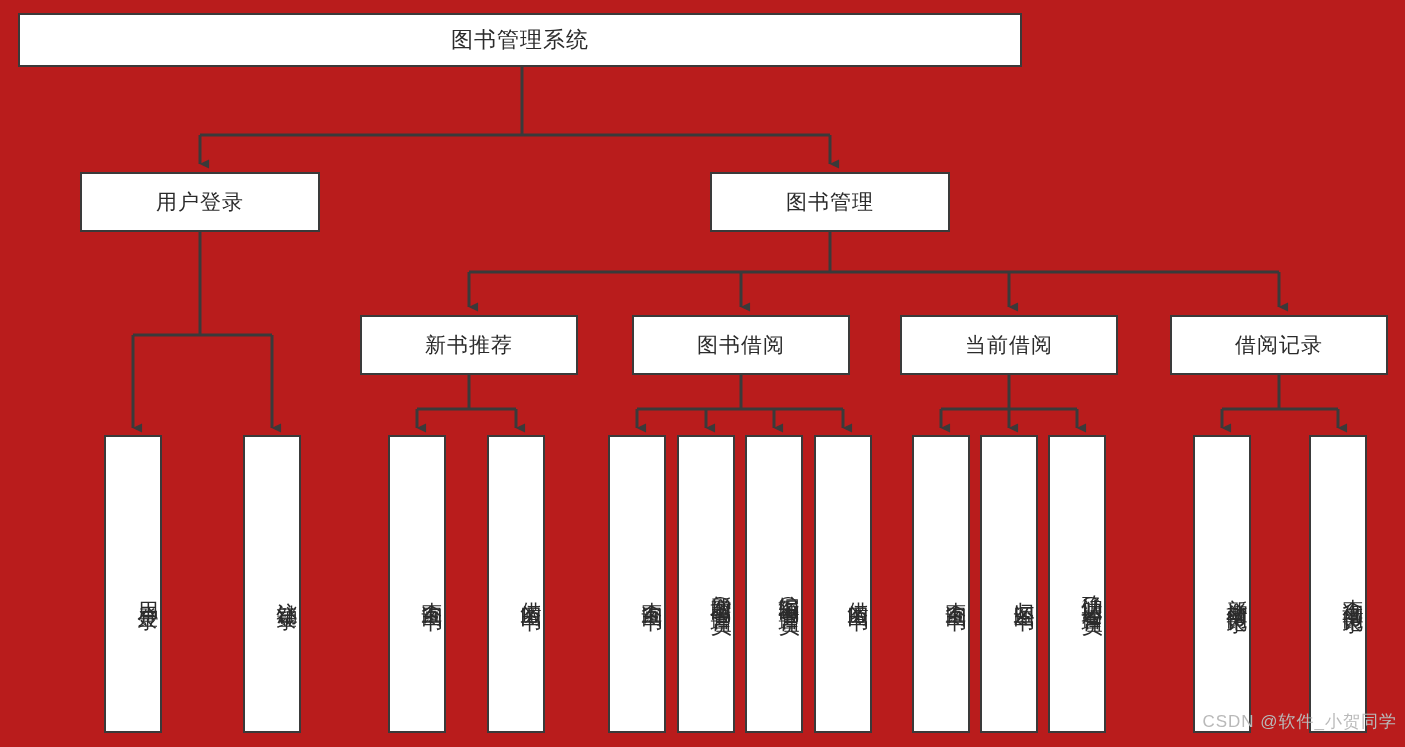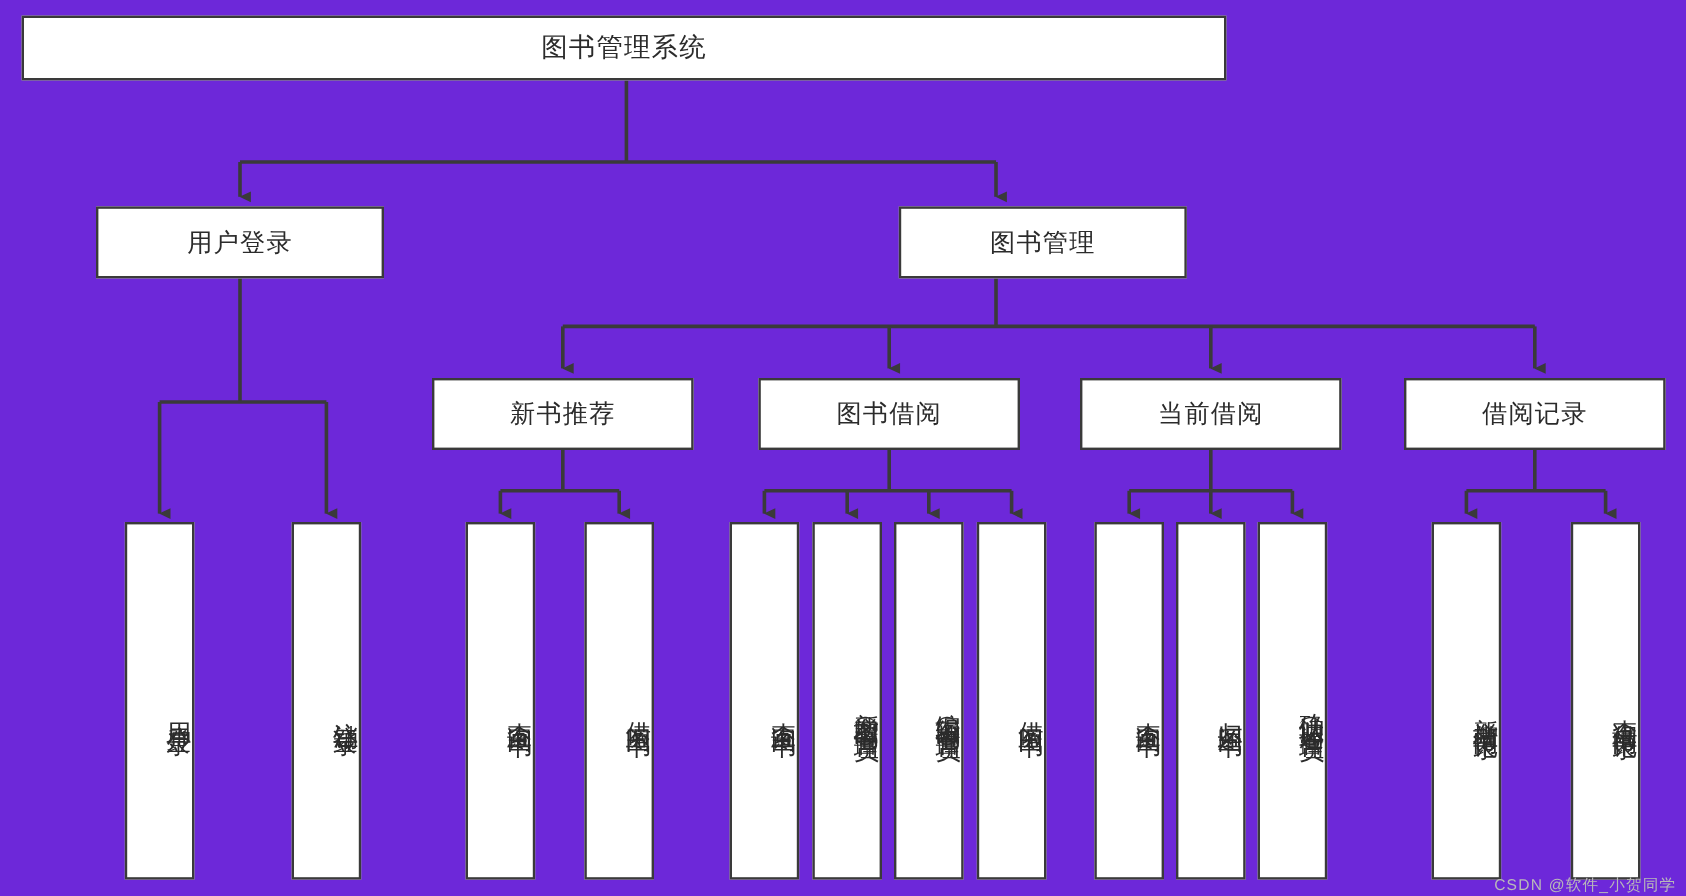--- a/index.html
+++ b/index.html
@@ -1,17 +1,17 @@
 <!DOCTYPE html>
 <html><head>
 <meta charset="utf-8">
 <style>
   html,body{margin:0;padding:0;background:#ffffff;}
   body{font-family:"Liberation Sans","DejaVu Sans",sans-serif;}
-  #canvas{position:relative;width:1405px;height:747px;background:#6d28d9;overflow:hidden;}
+  #canvas{position:relative;width:1405px;height:747px;background:#b91c1c;overflow:hidden;}
   svg#wires{position:absolute;left:0;top:0;width:1405px;height:747px;pointer-events:none;}
   .node{
     position:absolute;
     box-sizing:border-box;
     background:#ffffff;
     border:2px solid #3a3a3a;
     display:flex;
     align-items:center;
     justify-content:center;
     color:#2b2b2b;
@@ -30,22 +30,22 @@
   }
   .node.v .vtxt{
     writing-mode:vertical-rl;
     text-orientation:upright;
     white-space:nowrap;
     letter-spacing:3px;
   }
   .watermark{
     position:absolute;
     right:8px;
-    bottom:0;
-    font-size:13px;
+    bottom:14px;
+    font-size:17px;
     color:#b9b9b9;
     letter-spacing:1px;
     white-space:nowrap;
   }
 </style>
 </head>
 <body>
 
 <div id="canvas">
 
@@ -100,21 +100,21 @@
     </g>
   </svg>
 
   <div class="node h root" style="left:18px;top:13px;width:1004px;height:54px;">
     <span>图书管理系统</span>
   </div>
 
   <div class="node h" style="left:80px;top:172px;width:240px;height:60px;">
     <span>用户登录</span>
   </div>
-  <div class="node h" style="left:710px;top:172px;width:240px;height:60px;margin-left:39px;">
+  <div class="node h" style="left:710px;top:172px;width:240px;height:60px;">
     <span>图书管理</span>
   </div>
 
   <div class="node h" style="left:632px;top:315px;width:218px;height:60px;">
     <span>图书借阅</span>
   </div>
   <div class="node h" style="left:360px;top:315px;width:218px;height:60px;">
     <span>新书推荐</span>
   </div>
   <div class="node h" style="left:900px;top:315px;width:218px;height:60px;">

